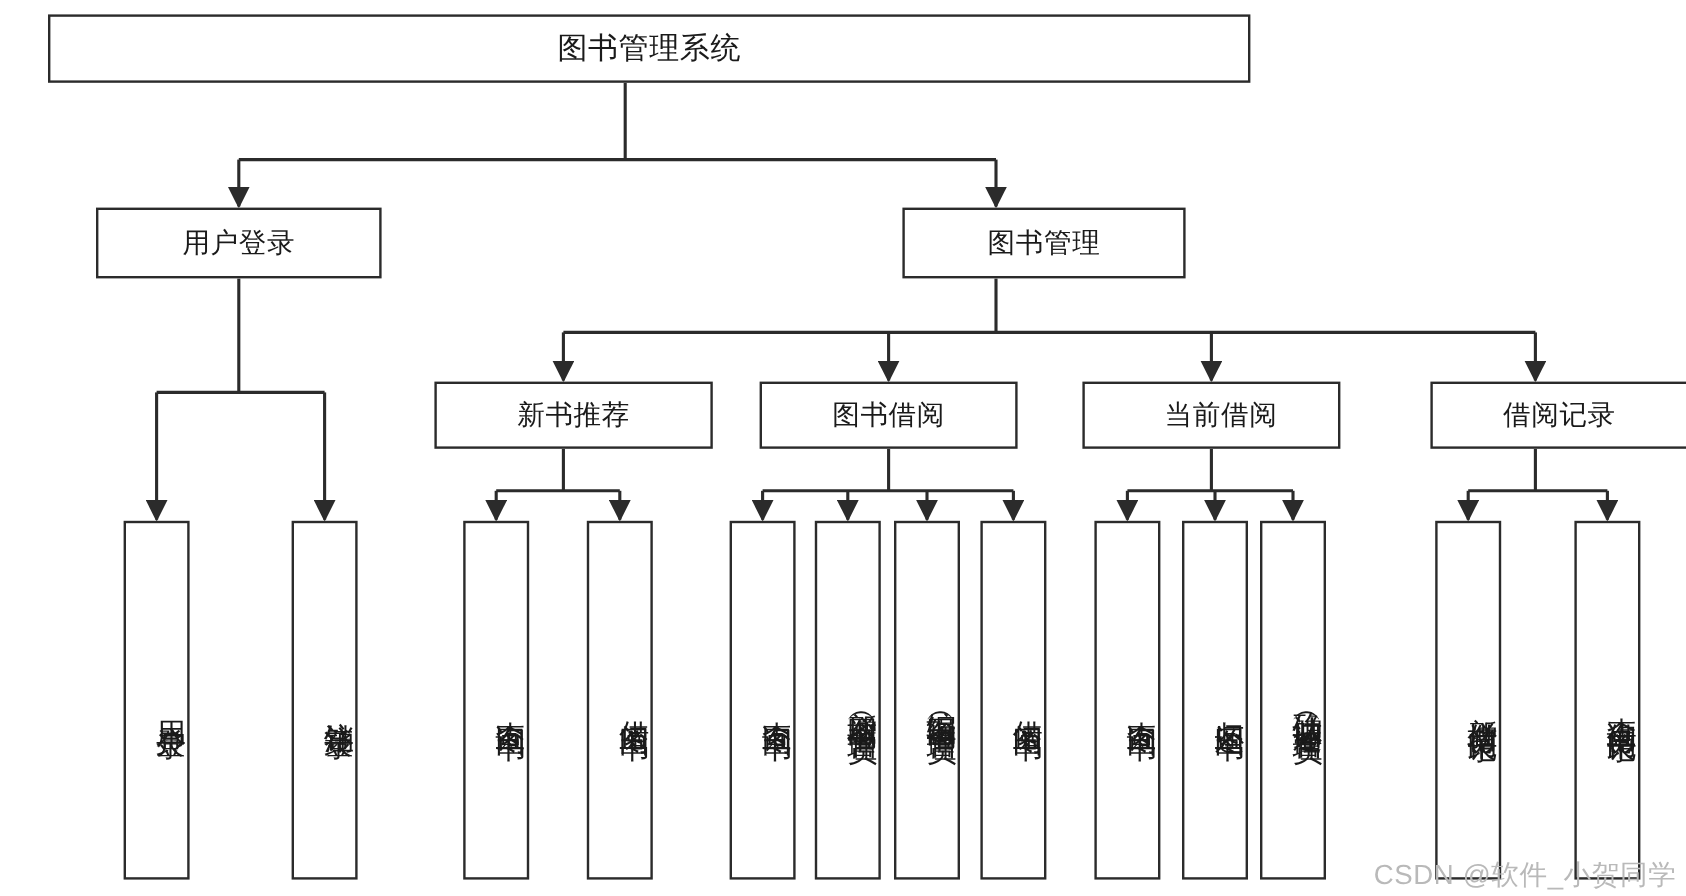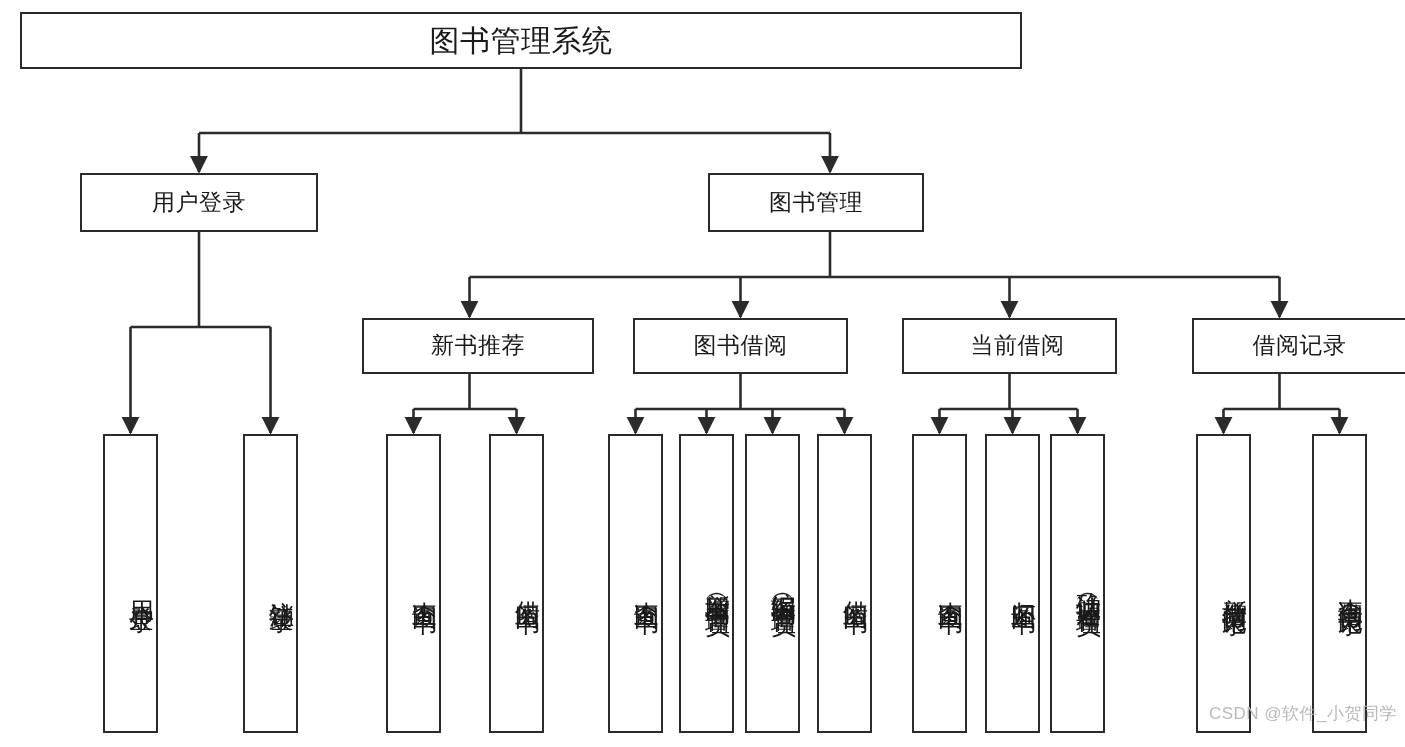--- a/index.html
+++ b/index.html
@@ -49,27 +49,28 @@
     align-items: flex-start;
     justify-content: center;
     padding-top: 6px;
   }
   .node.vert .vtext {
     writing-mode: vertical-rl;
     text-orientation: upright;
     white-space: nowrap;
   }
   #root-node {
-    font-size: 30px;
+    font-size: 25px;
+    margin-left: 20px;
   }
   #watermark {
     position: absolute;
     right: 8px;
-    bottom: 22px;
-    font-size: 17px;
+    bottom: 2px;
+    font-size: 23px;
     color: #b9b9b9;
     letter-spacing: 0.5px;
     white-space: nowrap;
   }
 </style>
 </head>
 <body>
 
 <div id="canvas">
 
@@ -117,21 +118,21 @@
   </svg>
 
   <div class="node horiz" id="root-node" style="left: 20px; top: 12px; width: 1002px; height: 57px;">
     <span>图书管理系统</span>
   </div>
 
   <div id="nodes-layer">
       <div class="node horiz" style="left: 80px; top: 173px; width: 238px; height: 59px;">
         <span class="">用户登录</span>
       </div>
-      <div class="node horiz" style="left: 708px; top: 173px; width: 216px; height: 59px; align-items: center;">
+      <div class="node horiz" style="left: 752px; top: 173px; width: 236px; height: 59px; align-items: center;">
         <span class="">图书管理</span>
       </div>
       <div class="node horiz" style="left: 362px; top: 318px; width: 232px; height: 56px;">
         <span class="">新书推荐</span>
       </div>
       <div class="node horiz" style="left: 633px; top: 318px; width: 215px; height: 56px; text-align: center;">
         <span class="">图书借阅</span>
       </div>
       <div class="node horiz" style="left: 902px; top: 318px; width: 215px; height: 56px; padding-left: 16px;">
         <span class="">当前借阅</span>

